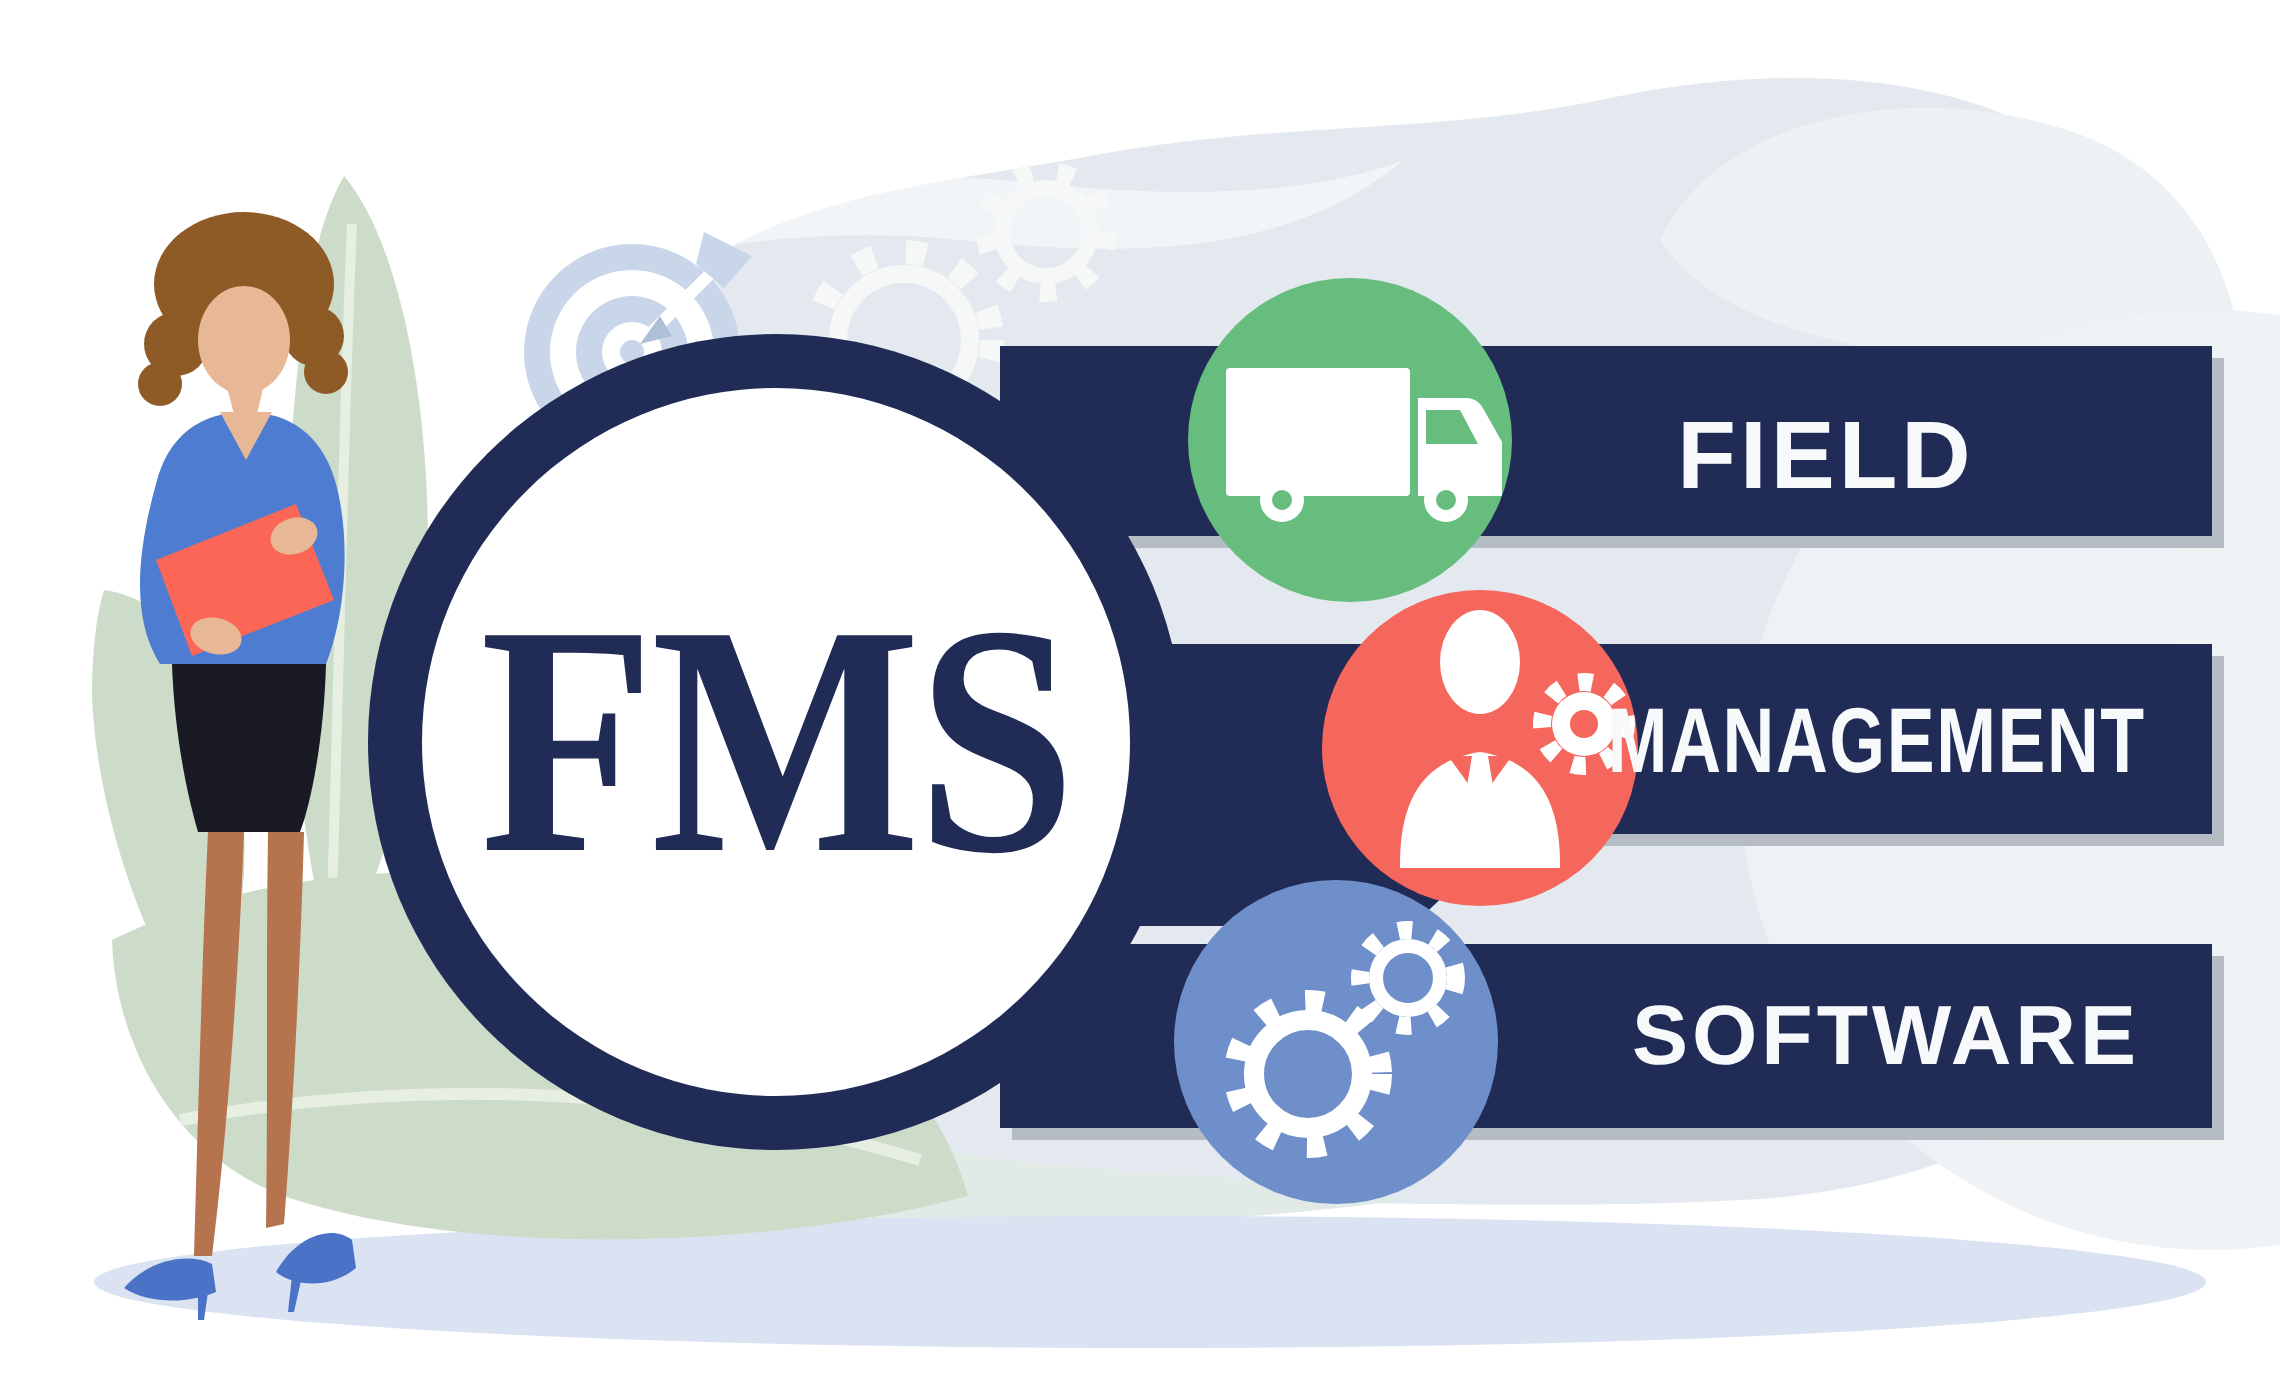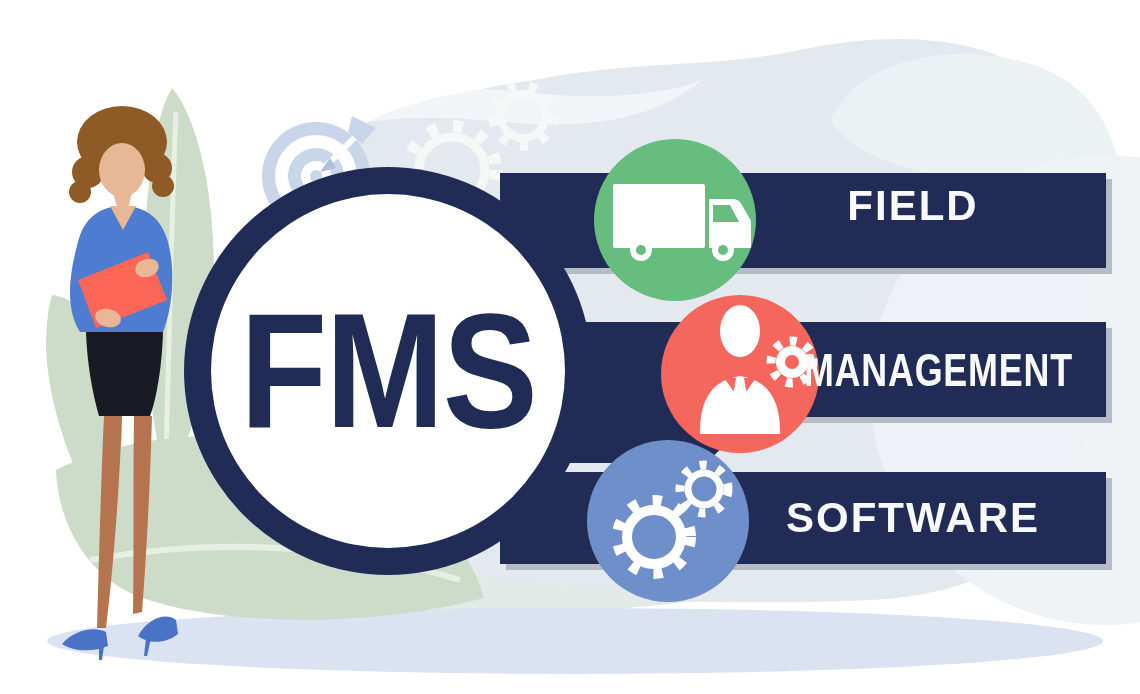--- a/index.html
+++ b/index.html
@@ -5,27 +5,27 @@
   html,body{margin:0;padding:0;background:#ffffff;}
   .stage{
     position:relative;width:1140px;height:694px;overflow:hidden;background:#ffffff;
     font-family:"Liberation Sans", sans-serif;
   }
   .stage svg{position:absolute;left:0;top:0;}
   .bar-label{
     position:absolute;display:flex;align-items:center;justify-content:center;
     color:#f7f9fb;font-weight:bold;line-height:1;
   }
-  #label-field{left:720px;top:158px;width:386px;height:95px;font-size:42px;letter-spacing:2px;}
+  #label-field{left:720px;top:181px;width:386px;height:95px;font-size:48px;letter-spacing:2px;}
   #label-management{left:770px;top:322px;width:336px;height:95px;text-align:center;}
   #label-management span{font-size:46px;transform:scaleX(.78);letter-spacing:1px;display:inline-block;}
-  #label-software{left:720px;top:472px;width:386px;height:92px;font-size:42px;letter-spacing:2px;}
+  #label-software{left:750px;top:472px;width:386px;height:92px;font-size:42px;letter-spacing:2px;}
   #acronym-box{
     position:absolute;left:206px;top:291px;width:364px;height:160px;
-    display:flex;align-items:center;justify-content:center;
+    display:flex;align-items:center;justify-content:center;font-family:Liberation Serif, serif;
   }
   #acronym-box span{
     color:#202b56;font-weight:bold;font-size:164px;line-height:1;
     letter-spacing:-2px;transform:scaleX(.87);display:inline-block;
   }
 </style>
 </head>
 <body>
 
 <div class="stage">

